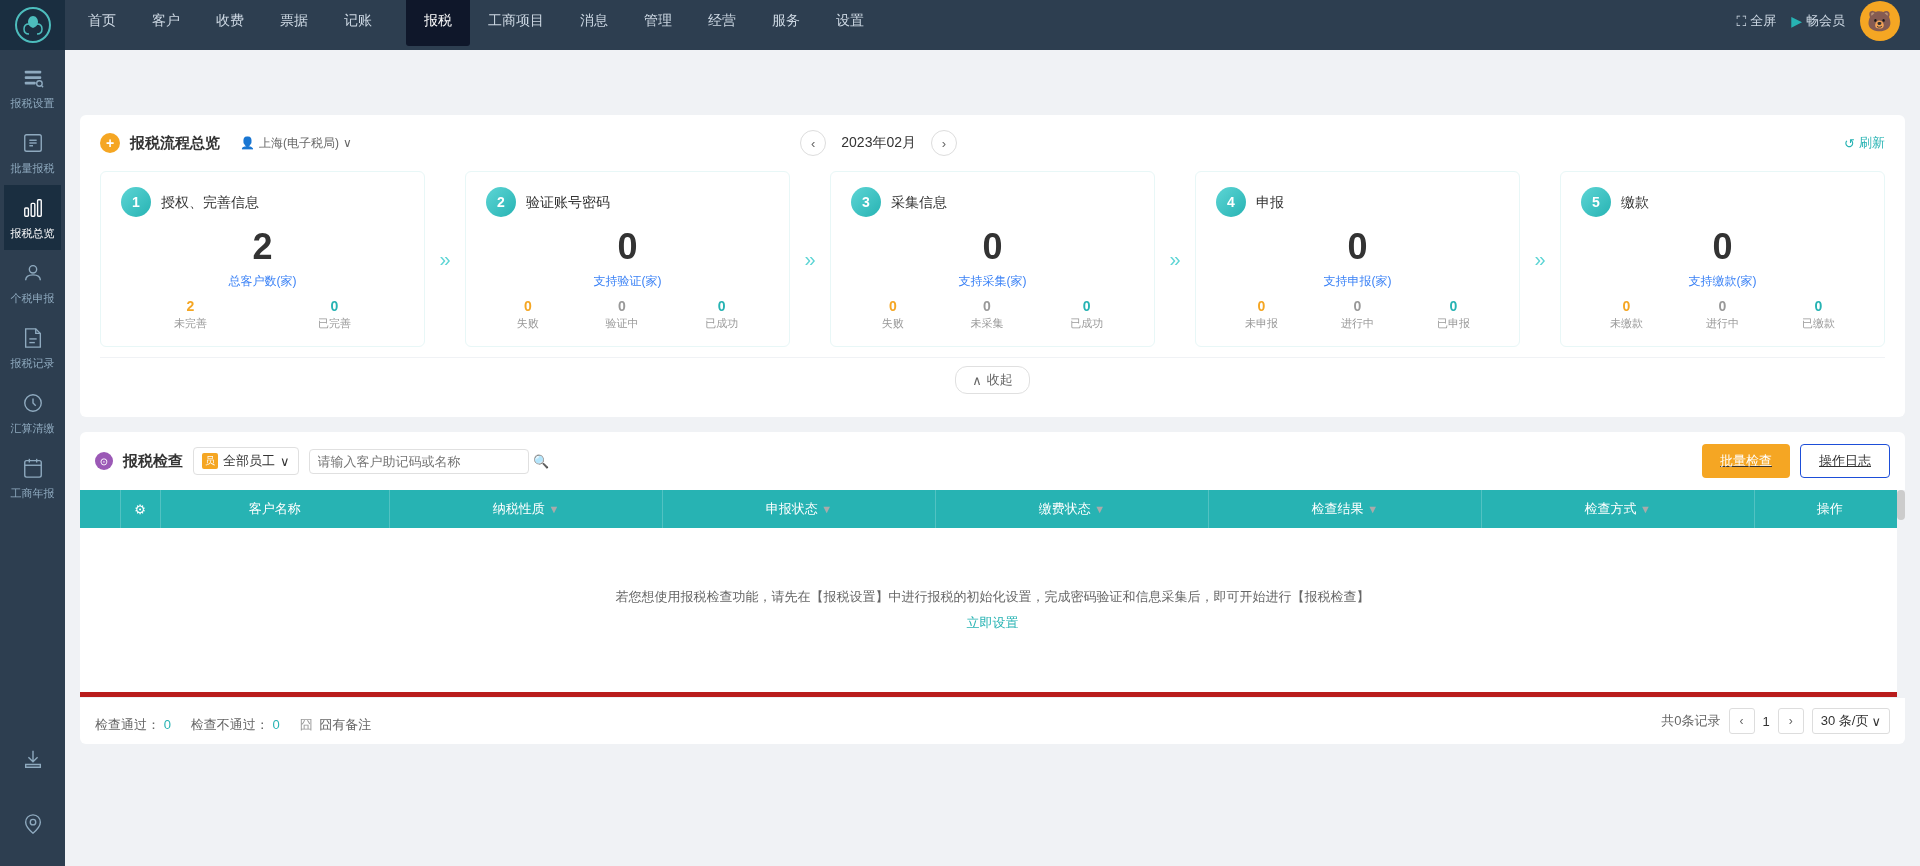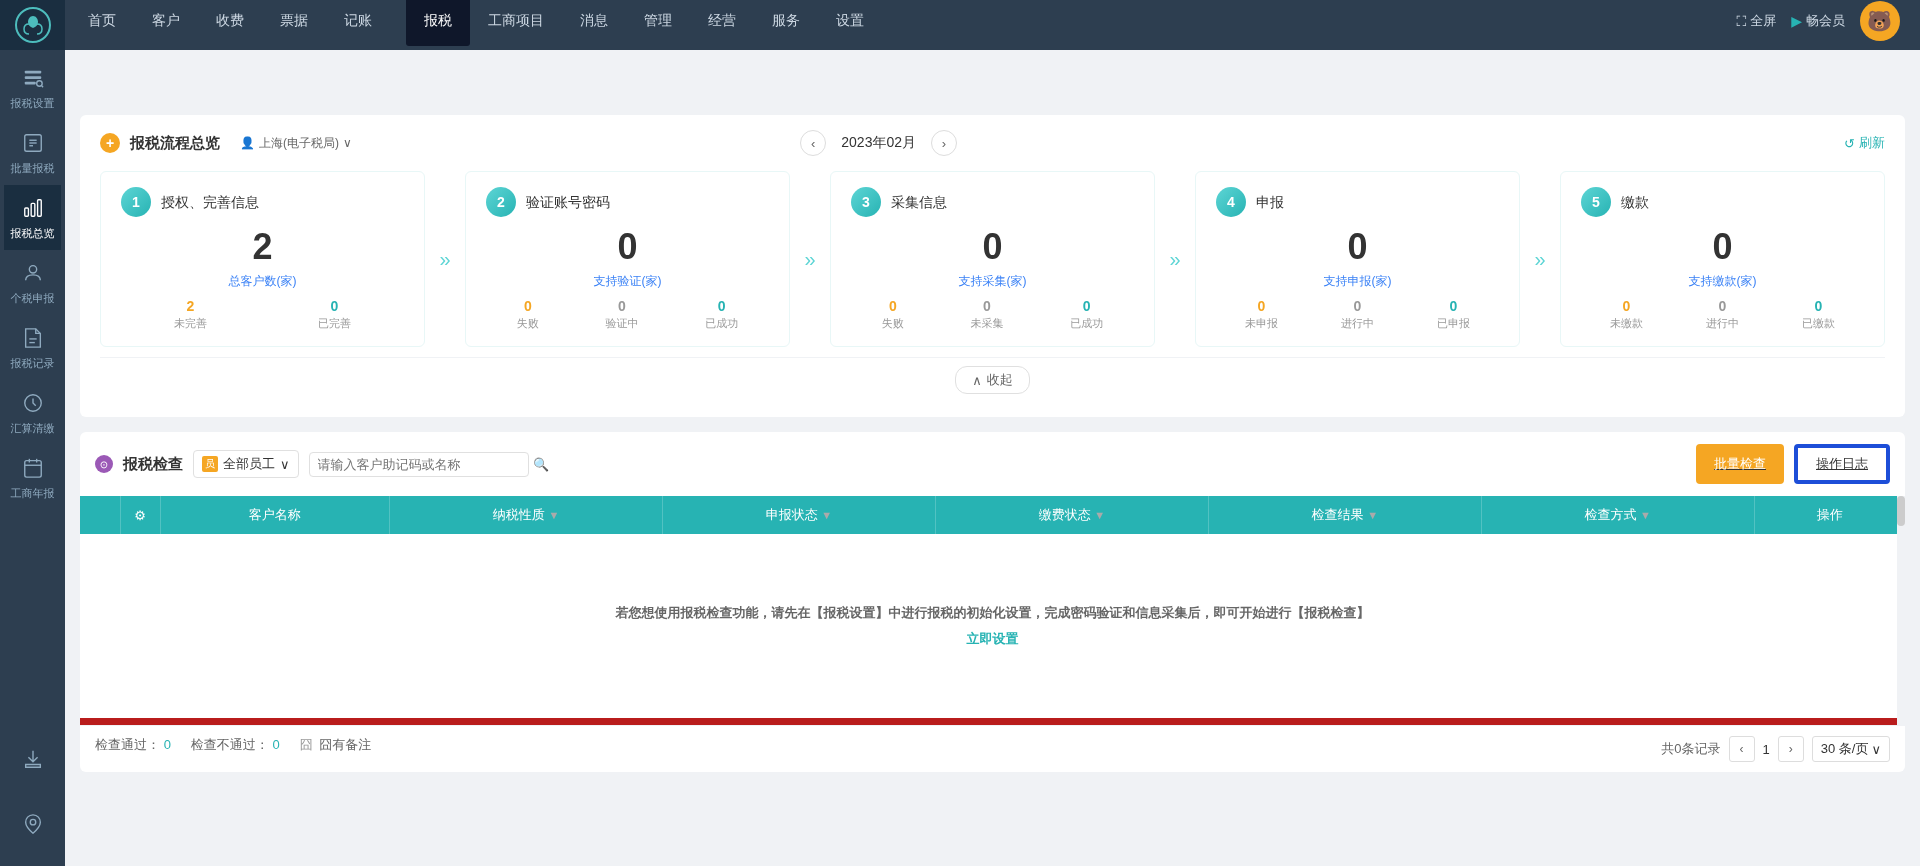--- a/index.html
+++ b/index.html
@@ -397,21 +397,21 @@
       color: #fff;
       border: none;
       border-radius: 4px;
       padding: 7px 18px;
       font-size: 13px;
       cursor: pointer;
     }
     .btn-outline {
       background: #fff;
       color: #333;
-      border: 4px solid #1d4ed8;
+      border: 1px solid #1d4ed8;
       border-radius: 4px;
       padding: 7px 18px;
       font-size: 13px;
       cursor: pointer;
     }
 
     
     .check-table {
       width: 100%;
       border-collapse: collapse;
@@ -420,25 +420,24 @@
       background: #27b3b3;
       color: #fff;
       padding: 10px 12px;
       font-size: 13px;
       font-weight: normal;
       text-align: center;
       border-right: 1px solid rgba(255,255,255,0.2);
     }
     .check-table th:last-child { border-right: none; }
     .check-table td {
-      padding: 20px 12px;
-      border-bottom: 7px solid #b91c1c;
+      padding: 10px 12px;
+      border-bottom: 5px solid #b91c1c;
       font-size: 13px;
       text-align: center;
-      font-weight: bold;
     }
     .th-checkbox {
       width: 40px;
     }
     .th-settings {
       width: 40px;
     }
     .checkbox-cell {
       display: flex;
       align-items: center;
@@ -462,21 +461,21 @@
     .empty-link {
       color: #27b3b3;
       cursor: pointer;
       margin-top: 8px;
       display: inline-block;
     }
 
     
     .table-footer {
       display: flex;
-      align-items: flex-start;
+      align-items: flex-end;
       padding: 10px 15px;
       border-top: 1px solid #f0f2f5;
       font-size: 13px;
       color: #666;
     }
     .footer-stat { margin-right: 20px; }
     .footer-stat a { color: #27b3b3; }
     .pagination {
       margin-left: auto;
       display: flex;

